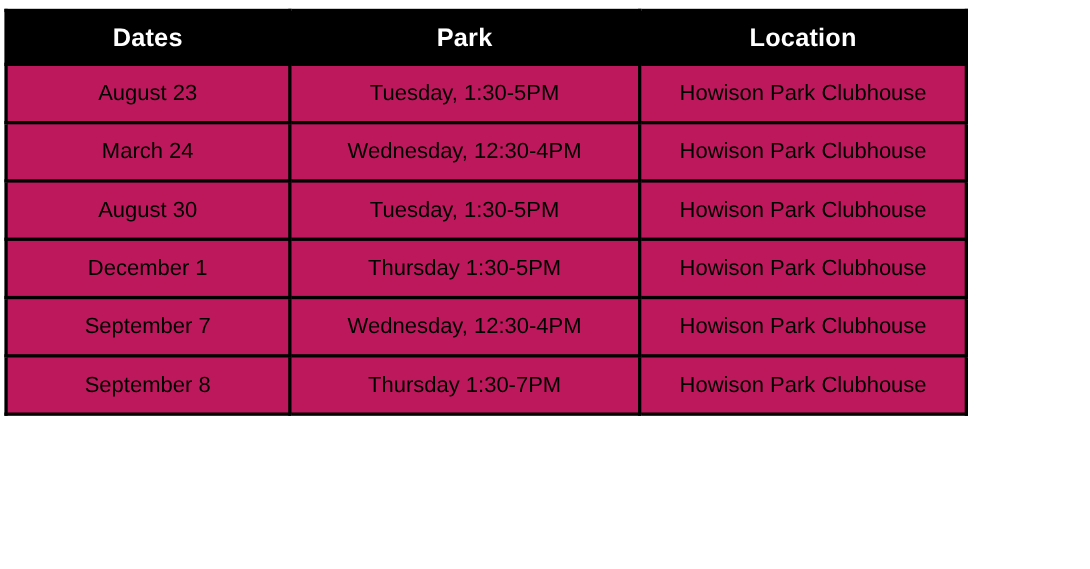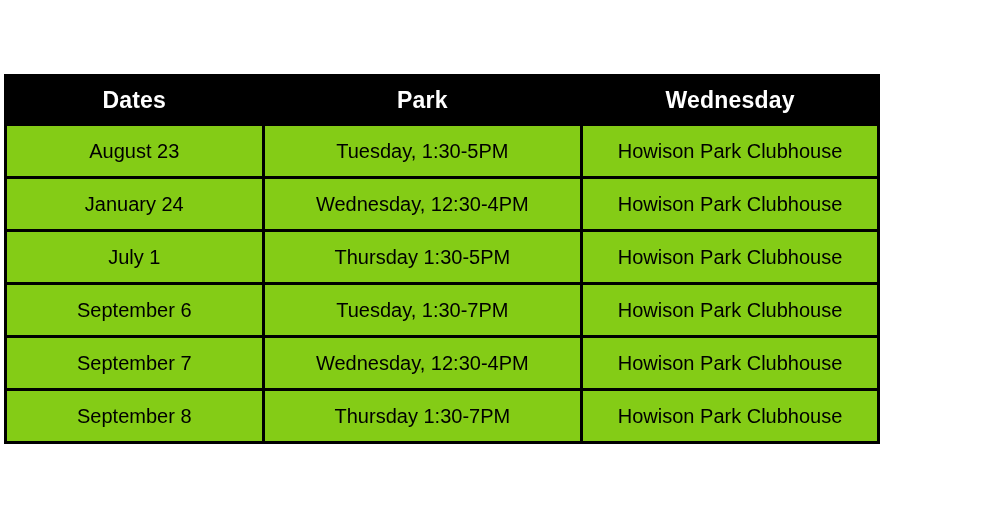--- a/index.html
+++ b/index.html
@@ -11,21 +11,21 @@
     width: 991px;
     height: 517px;
     font-family: "Liberation Sans", sans-serif;
     color: #000000;
     overflow: hidden;
   }
   .table-wrap {
     width: 884px;
     height: 517px;
     display: flex;
-    align-items: center;
+    align-items: flex-start;
     justify-content: center;
     box-sizing: border-box;
     padding: 8px 4px 8px 4px;
   }
   table.schedule {
     border-collapse: collapse;
     width: 971px;
     table-layout: fixed;
     background: #ffffff;
   }
@@ -39,21 +39,21 @@
   table.schedule thead th {
     background: #000000;
     color: #ffffff;
     font-size: 23px;
     font-weight: bold;
     height: 46px;
     line-height: 46px;
     letter-spacing: 0.2px;
   }
   table.schedule tbody td {
-    background: #84cc16;
+    background: #be185d;
     color: #000000;
     font-size: 20px;
     font-weight: normal;
     height: 50px;
     line-height: 50px;
   }
   col.c-dates { width: 29.5%; }
   col.c-times { width: 36.5%; }
   col.c-location { width: 34%; }
 </style>
@@ -64,42 +64,42 @@
   <table class="schedule">
     <colgroup>
       <col class="c-dates">
       <col class="c-times">
       <col class="c-location">
     </colgroup>
     <thead>
       <tr>
         <th>Dates</th>
         <th>Park</th>
-        <th>Wednesday</th>
+        <th>Location</th>
       </tr>
     </thead>
     <tbody>
       <tr>
         <td>August 23</td>
         <td>Tuesday, 1:30-5PM</td>
         <td>Howison Park Clubhouse</td>
       </tr>
       <tr>
-        <td>January 24</td>
+        <td>March 24</td>
         <td>Wednesday, 12:30-4PM</td>
         <td>Howison Park Clubhouse</td>
       </tr>
       <tr>
-        <td>July 1</td>
-        <td>Thursday 1:30-5PM</td>
+        <td>August 30</td>
+        <td>Tuesday, 1:30-5PM</td>
         <td>Howison Park Clubhouse</td>
       </tr>
       <tr>
-        <td>September 6</td>
-        <td>Tuesday, 1:30-7PM</td>
+        <td>December 1</td>
+        <td>Thursday 1:30-5PM</td>
         <td>Howison Park Clubhouse</td>
       </tr>
       <tr>
         <td>September 7</td>
         <td>Wednesday, 12:30-4PM</td>
         <td>Howison Park Clubhouse</td>
       </tr>
       <tr>
         <td>September 8</td>
         <td>Thursday 1:30-7PM</td>

